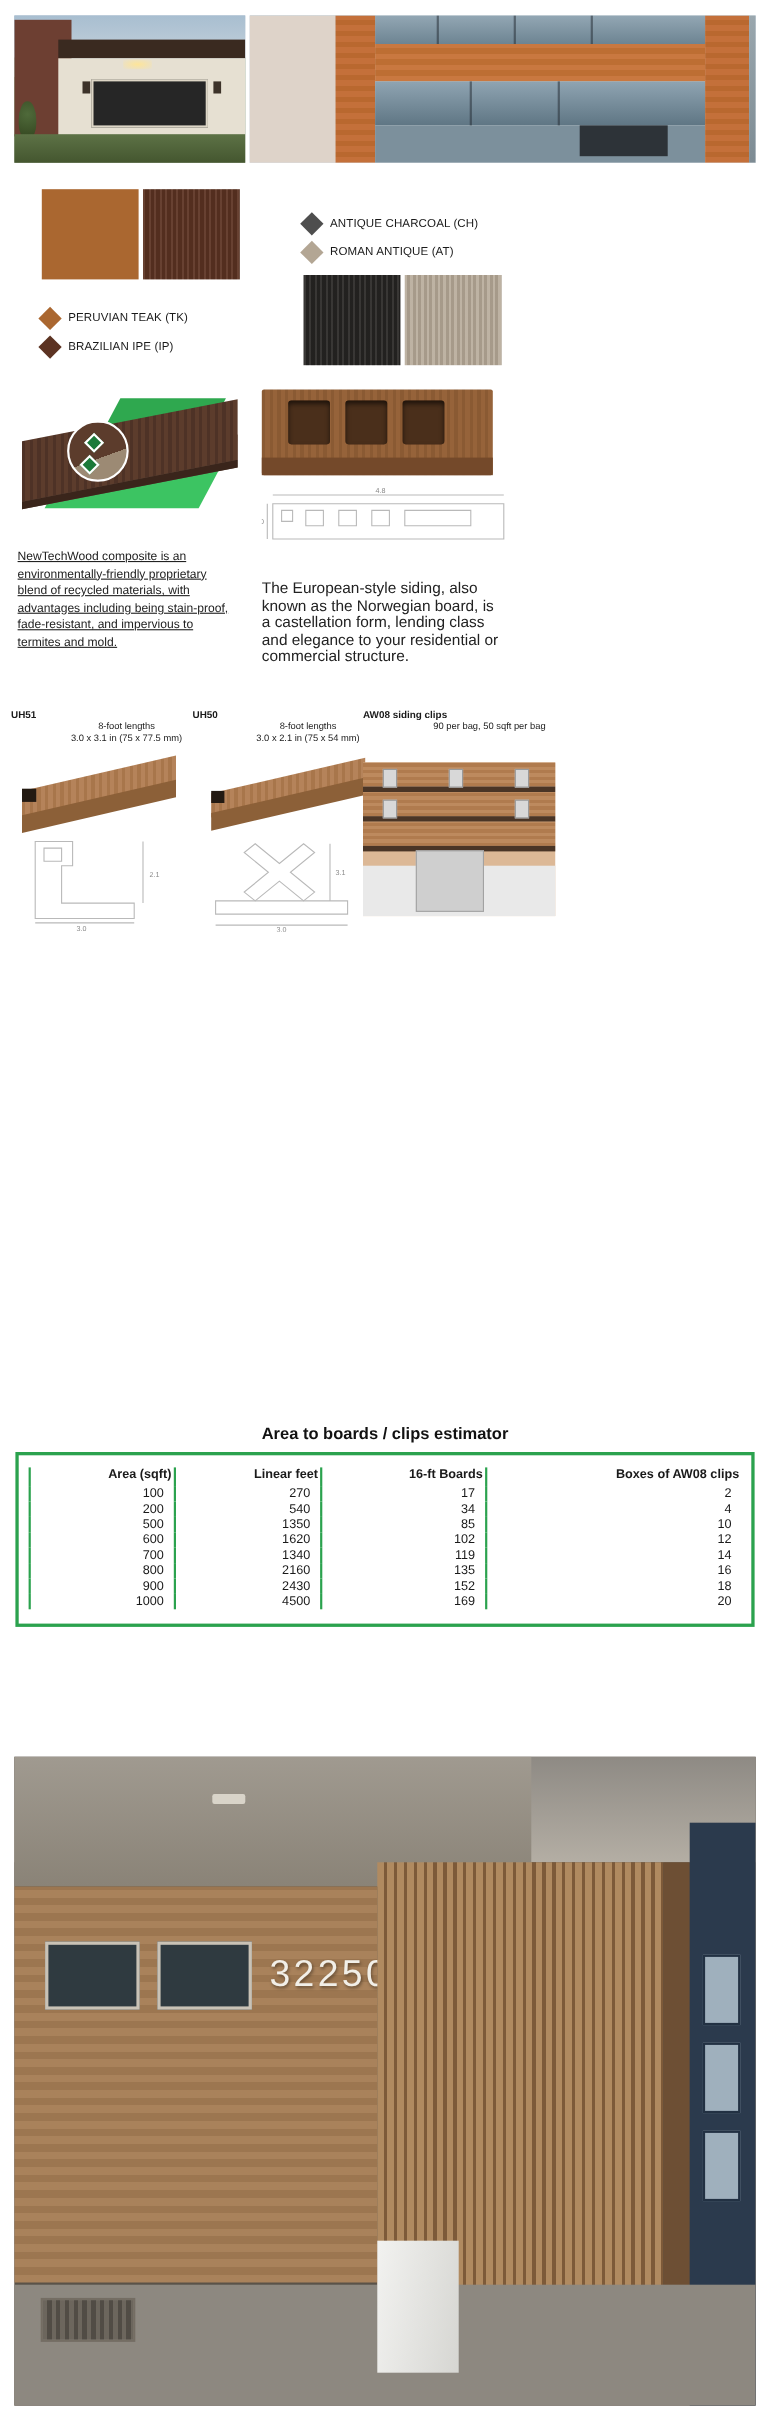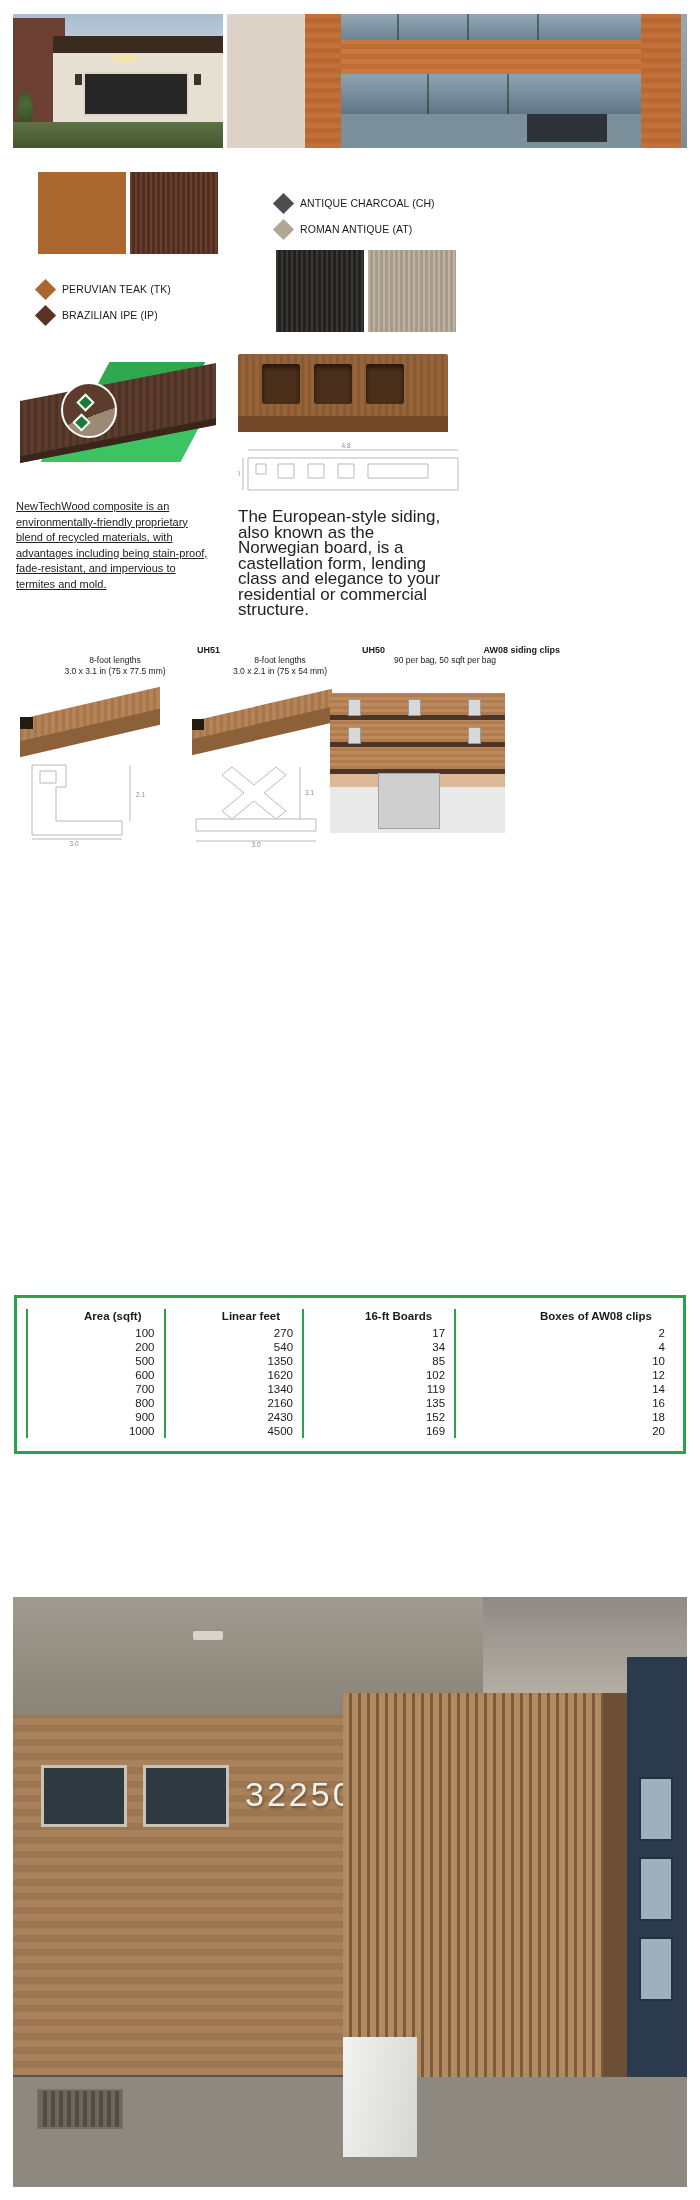--- a/index.html
+++ b/index.html
@@ -95,26 +95,26 @@
   .na-body { position: absolute; inset: 0; background:
       repeating-linear-gradient(90deg,#8a5a33 0 3px,#96633a 3px 7px); border-radius: 2px; }
   .na-groove { position: absolute; top: 10px; width: 38px; height: 40px; background: #4a2f1b;
       border-radius: 3px; box-shadow: inset 0 3px 5px rgba(0,0,0,.6); }
   .na-lip { position: absolute; left: 0; bottom: 0; width: 100%; height: 16px; background: #74492a; }
 
   .diagram { position: absolute; left: 238px; top: 86px; width: 230px; height: 60px; }
   .dg-line { stroke: #b9b9b9; stroke-width: 1; fill: none; }
   .dg-lbl { font-size: 6.5px; fill: #8a8a8a; font-family: "Liberation Sans", sans-serif; }
 
-  .feat-text-r { position: absolute; left: 238px; top: 140px; width: 220px; font-size: 17px; line-height: 15.5px; color: #222; }
+  .feat-text-r { position: absolute; left: 238px; top: 161px; width: 220px; font-size: 14px; line-height: 15.5px; color: #222; }
 
   
   .products { position: absolute; left: 0; top: 645px; width: 700px; height: 250px; }
   .prod { position: absolute; top: 0; }
-  .prod-title { font-size: 9px; font-weight: bold; text-align: right; }
+  .prod-title { font-size: 9px; font-weight: bold; text-align: left; }
   .prod-sub { font-size: 8.5px; text-align: center; line-height: 11px; }
   .prod-p1 { left: 10px; width: 210px; }
   .prod-p2 { left: 175px; width: 210px; }
   .prod-p3 { left: 330px; width: 230px; }
   .uh-bar { position: absolute; background: repeating-linear-gradient(90deg,#a8764b 0 3px,#b5835a 3px 7px); }
 
   .tech-svg { position: absolute; }
 
   .clip-photo { position: absolute; left: 330px; top: 48px; width: 175px; height: 140px; overflow: hidden; }
   .cp-wall { position: absolute; inset: 0; background: #dcb896; }
@@ -123,21 +123,21 @@
   .cp-gap { position: absolute; left: 0; right: 0; height: 5px; background: #4a3526; }
   .cp-clip { position: absolute; width: 13px; height: 17px; background: #d8d8d8; border: 1px solid #9a9a9a; }
   .cp-bottom { position: absolute; left: 0; right: 0; bottom: 0; height: 46px; background: #e9e9e9; }
   .cp-big-clip { position: absolute; left: 48px; bottom: 4px; width: 62px; height: 56px; background: #cfcfcf; border: 1px solid #a2a2a2; }
 
   
   .est { position: absolute; left: 14px; top: 1295px; width: 672px; }
   .est-title { text-align: center; font-size: 15px; font-weight: bold; margin-bottom: 8px; color: #111; }
   .est-box { border: 3px solid #2ba24e; padding: 11px 9px 13px 9px; }
   table.est-table { width: 100%; border-collapse: collapse; font-size: 11.5px; }
-  table.est-table th { font-weight: bold; text-align: right; padding: 1px 22px 4px 9px; border-left: 2px solid #2ba24e; }
+  table.est-table th { font-weight: bold; text-align: right; padding: 1px 2px 4px 9px; border-left: 2px solid #2ba24e; }
   table.est-table td { text-align: right; padding: 1px 9px; border-left: 2px solid #2ba24e; }
   table.est-table th:first-child, table.est-table td:first-child { border-left: 2px solid #2ba24e; }
 
   
   .bottom-photo { position: absolute; left: 13px; top: 1597px; width: 674px; height: 590px; overflow: hidden; background: #5a5248; }
   .bp-sky { position: absolute; left: 0; top: 0; right: 0; height: 96px; background: linear-gradient(#8e8a84,#b4aea4); }
   .bp-soffit { position: absolute; left: 0; top: 0; width: 470px; height: 118px; background: linear-gradient(#a09a90,#8a8377); }
   .bp-wall { position: absolute; left: 0; top: 118px; width: 330px; height: 360px;
       background: repeating-linear-gradient(0deg,#a9825b 0 7px,#9c7650 7px 14px); }
   .bp-slats { position: absolute; left: 330px; top: 96px; width: 260px; height: 420px;
@@ -318,20 +318,21 @@
     <div class="cp-clip" style="left:78px;top:6px"></div>
     <div class="cp-clip" style="left:138px;top:6px"></div>
     <div class="cp-clip" style="left:18px;top:34px"></div>
     <div class="cp-clip" style="left:138px;top:34px"></div>
     <div class="cp-bottom"></div>
     <div class="cp-big-clip"></div>
   </div>
 </div>
 
 <div class="est">
+  <div class="est-title">Area to boards / clips estimator</div>
   <div class="est-box">
     <table class="est-table">
       <thead>
         <tr>
           <th>Area (sqft)</th>
           <th>Linear feet</th>
           <th>16-ft Boards</th>
           <th>Boxes of AW08 clips</th>
         </tr>
       </thead>

